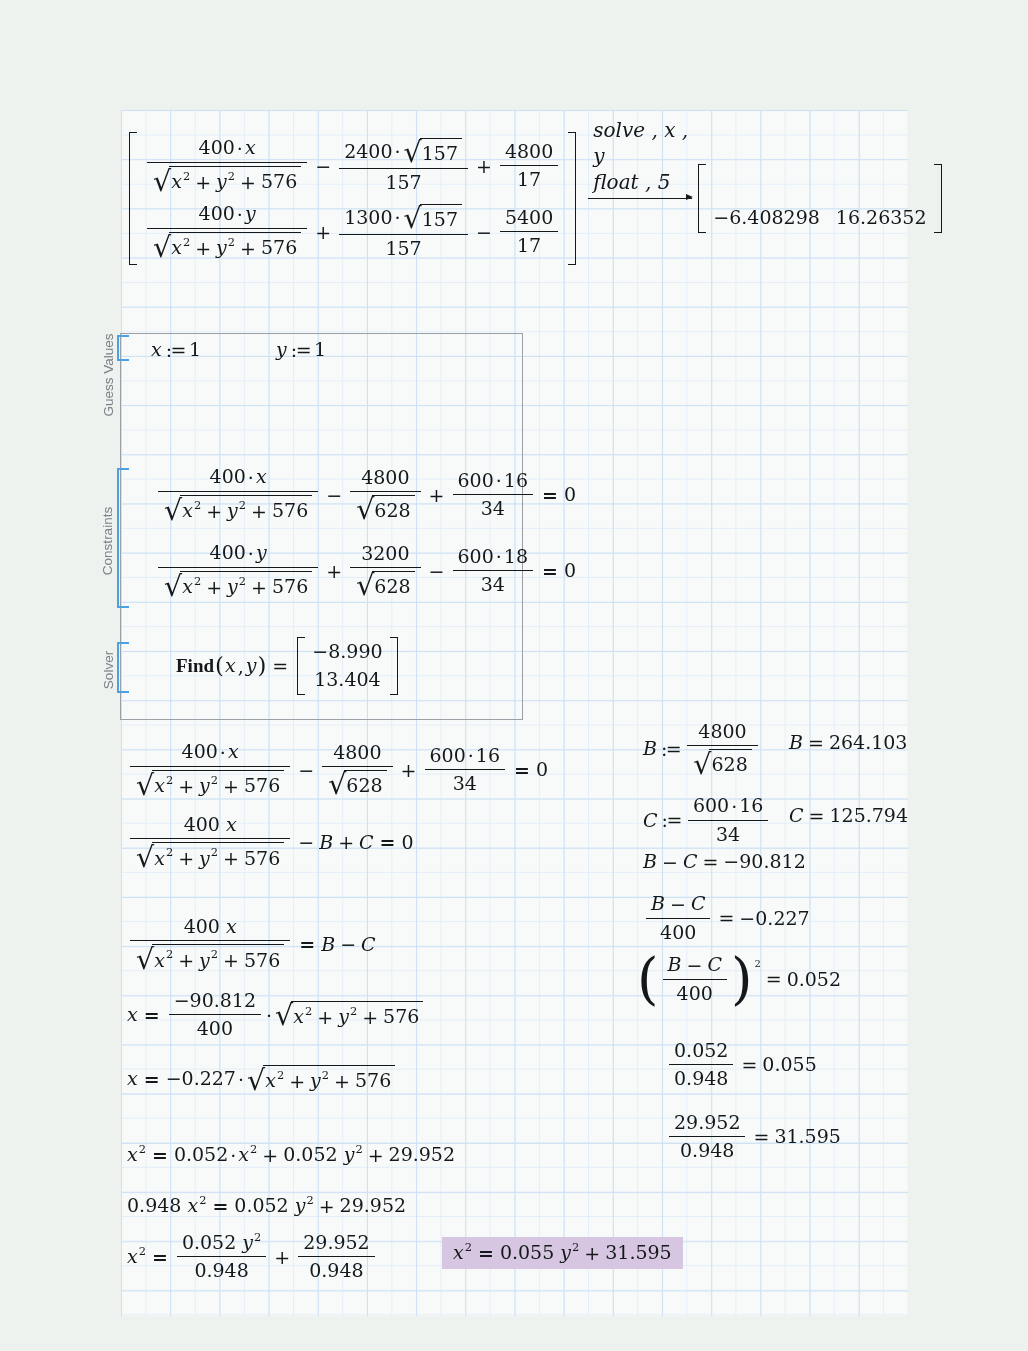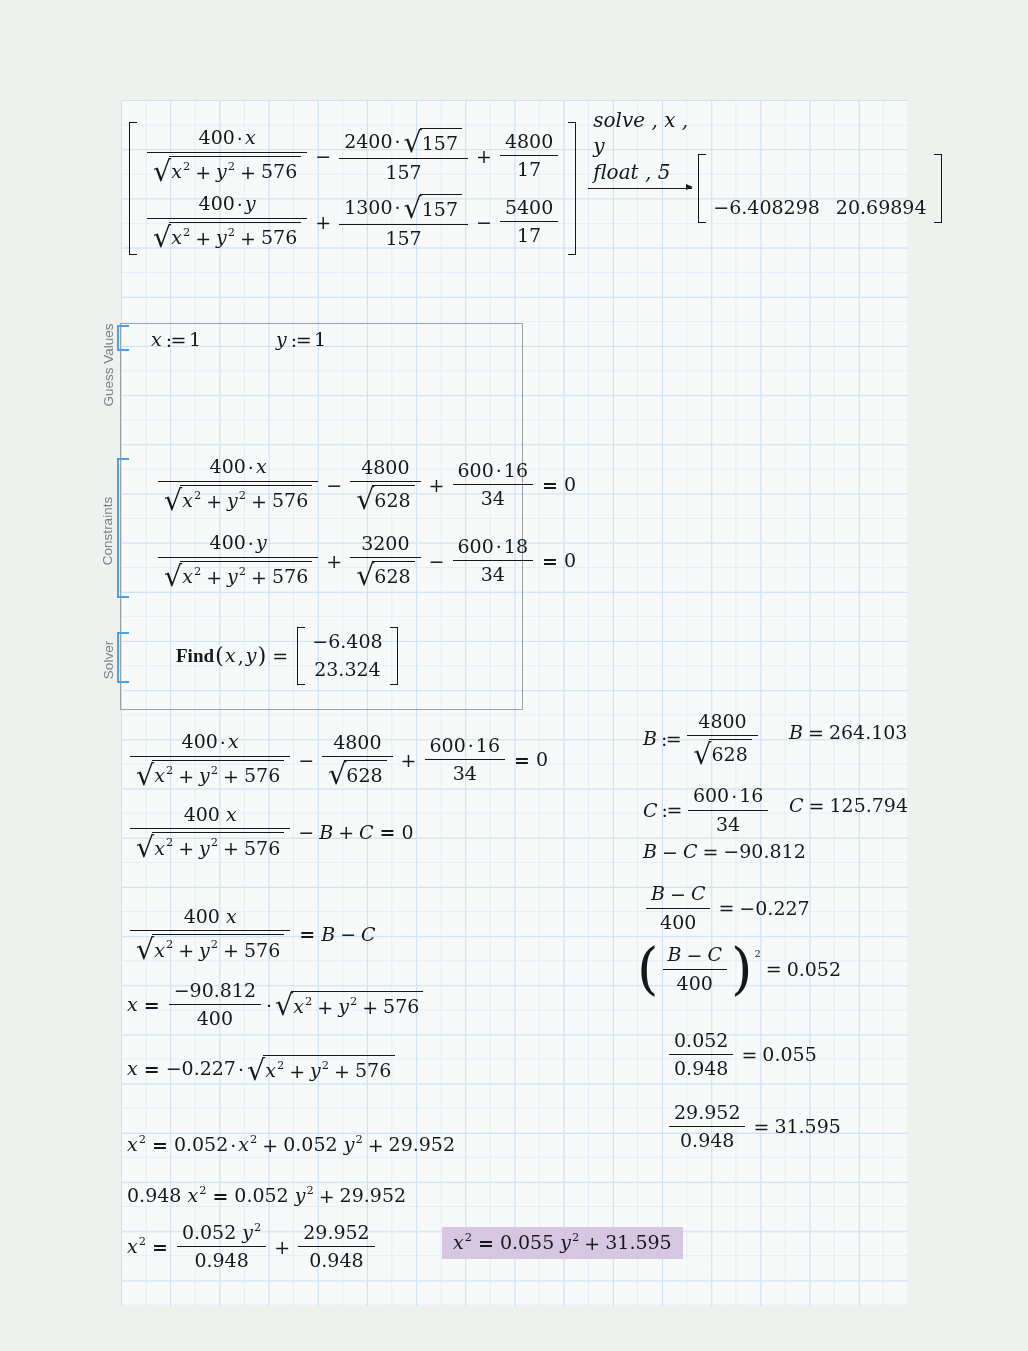--- a/index.html
+++ b/index.html
@@ -1,21 +1,21 @@
 <!DOCTYPE html>
 <html><head>
 <meta charset="utf-8">
 <style>
   html,body{margin:0;padding:0;}
   body{width:1028px;height:1351px;overflow:hidden;background:#edf2ef;
        font-family:"DejaVu Serif","Liberation Serif",serif;}
   .canvas{position:relative;width:1028px;height:1351px;}
 
   
-  .page{position:absolute;left:121px;top:100px;width:787px;height:1206px;
+  .page{position:absolute;left:121px;top:110px;width:787px;height:1206px;
     background-color:#f7faf8;
     background-image:
       linear-gradient(to right, #cde1f5 1px, transparent 1px),
       linear-gradient(to bottom, #cde1f5 1px, transparent 1px),
       linear-gradient(to right, #e4eefa 1px, transparent 1px),
       linear-gradient(to bottom, #e4eefa 1px, transparent 1px);
     background-size:49.19px 49.19px,49.19px 49.19px,24.59px 24.59px,24.59px 24.59px;}
 
   
   .m{position:absolute;font-size:19px;color:#15181b;white-space:nowrap;display:inline-flex;align-items:center;}
@@ -237,21 +237,21 @@
       <span class="arrowwrap">
         <span class="alabel">solve , x , y</span>
         <span class="alabel">float , 5</span>
         <span class="aline"></span>
       </span>
       <span class="m" id="top-result">
           <span class="mvec">
             <span class="vbr l"></span>
             <span class="vbody hor">
               <span class="mn">−6.408298</span>
-              <span class="mn">20.69894</span>
+              <span class="mn">16.26352</span>
             </span>
             <span class="vbr r"></span>
           </span>
         </span>
     </div>
 
     <div id="solve-block">
       <span class="m" id="guess-x">
           <span class="mrow">
             <span class="mv">x</span>
@@ -400,24 +400,24 @@
                 <span class="mo mot">,</span>
                 <span class="mv">y</span>
               </span>
               <span class="mparen">)</span>
             </span>
             <span class="mo">=</span>
             <span class="mvec">
               <span class="vbr l"></span>
               <span class="vbody">
                 <span class="vrowi">
-                  <span class="mn">−6.408</span>
+                  <span class="mn">−8.990</span>
                 </span>
                 <span class="vrowi">
-                  <span class="mn">23.324</span>
+                  <span class="mn">13.404</span>
                 </span>
               </span>
               <span class="vbr r"></span>
             </span>
           </span>
         </span>
     </div>
 
     <span class="blabel" id="label-guess">Guess Values</span>
     <span class="blabel" id="label-constraints">Constraints</span>

